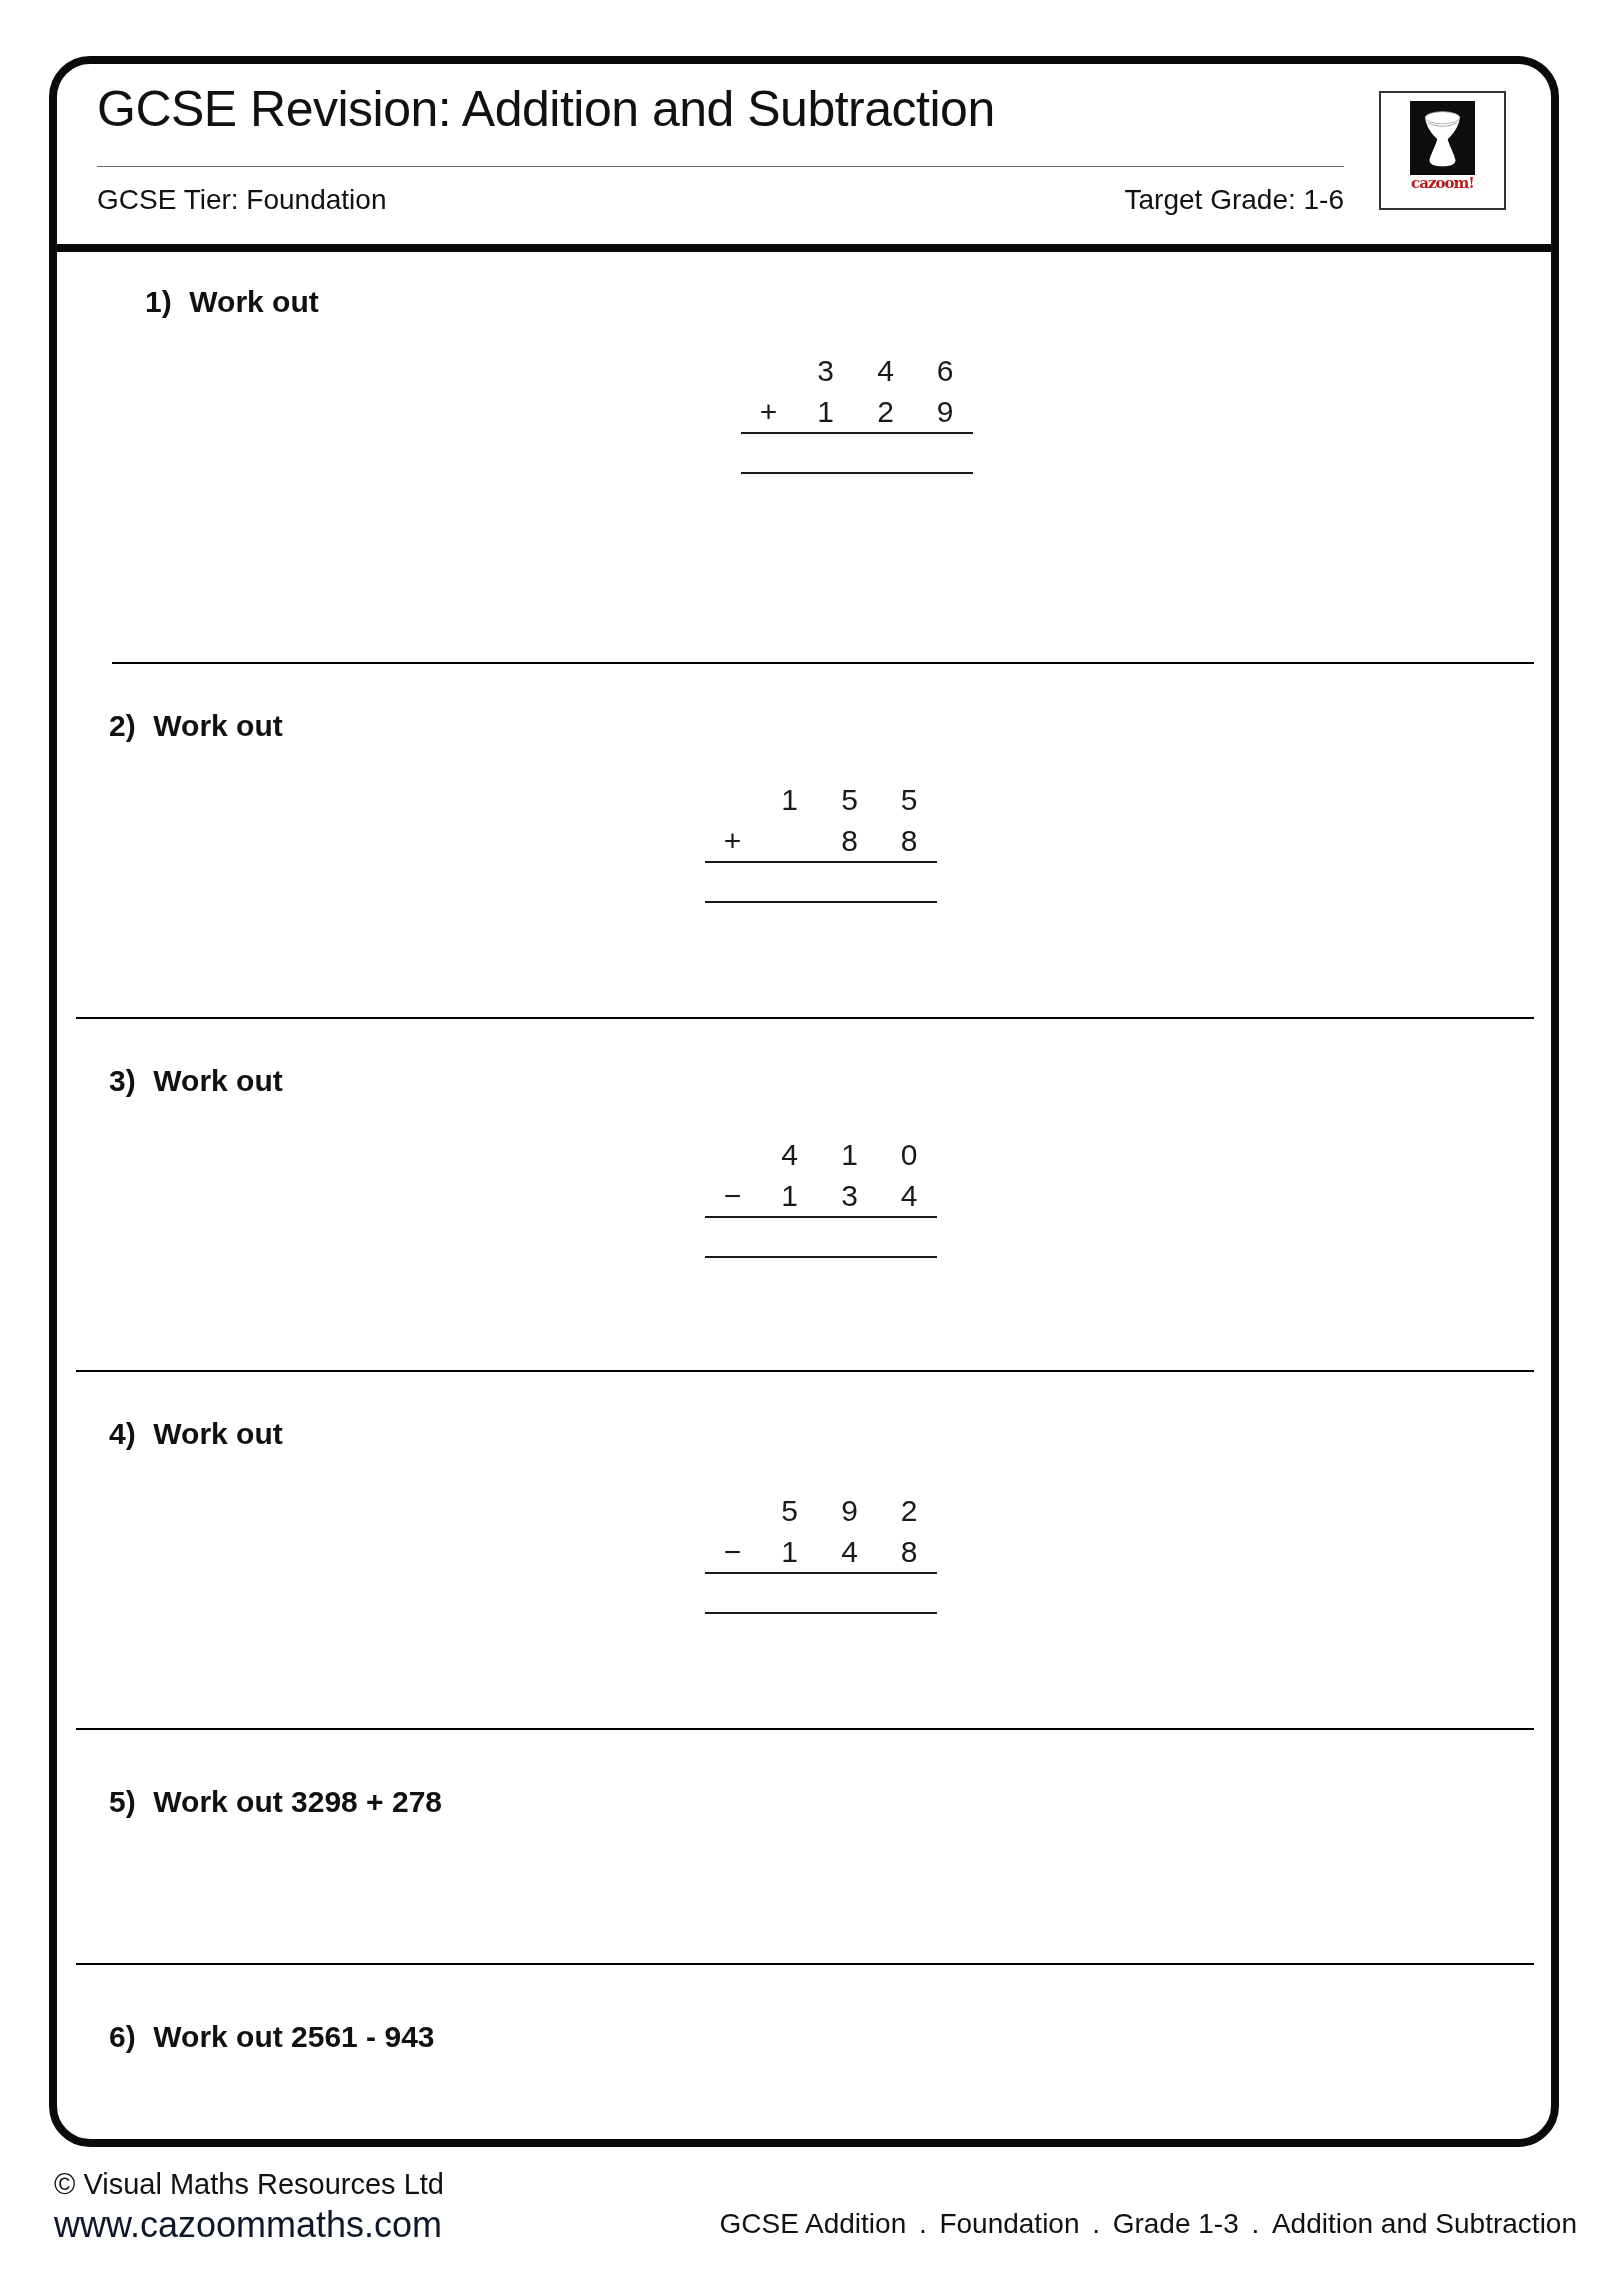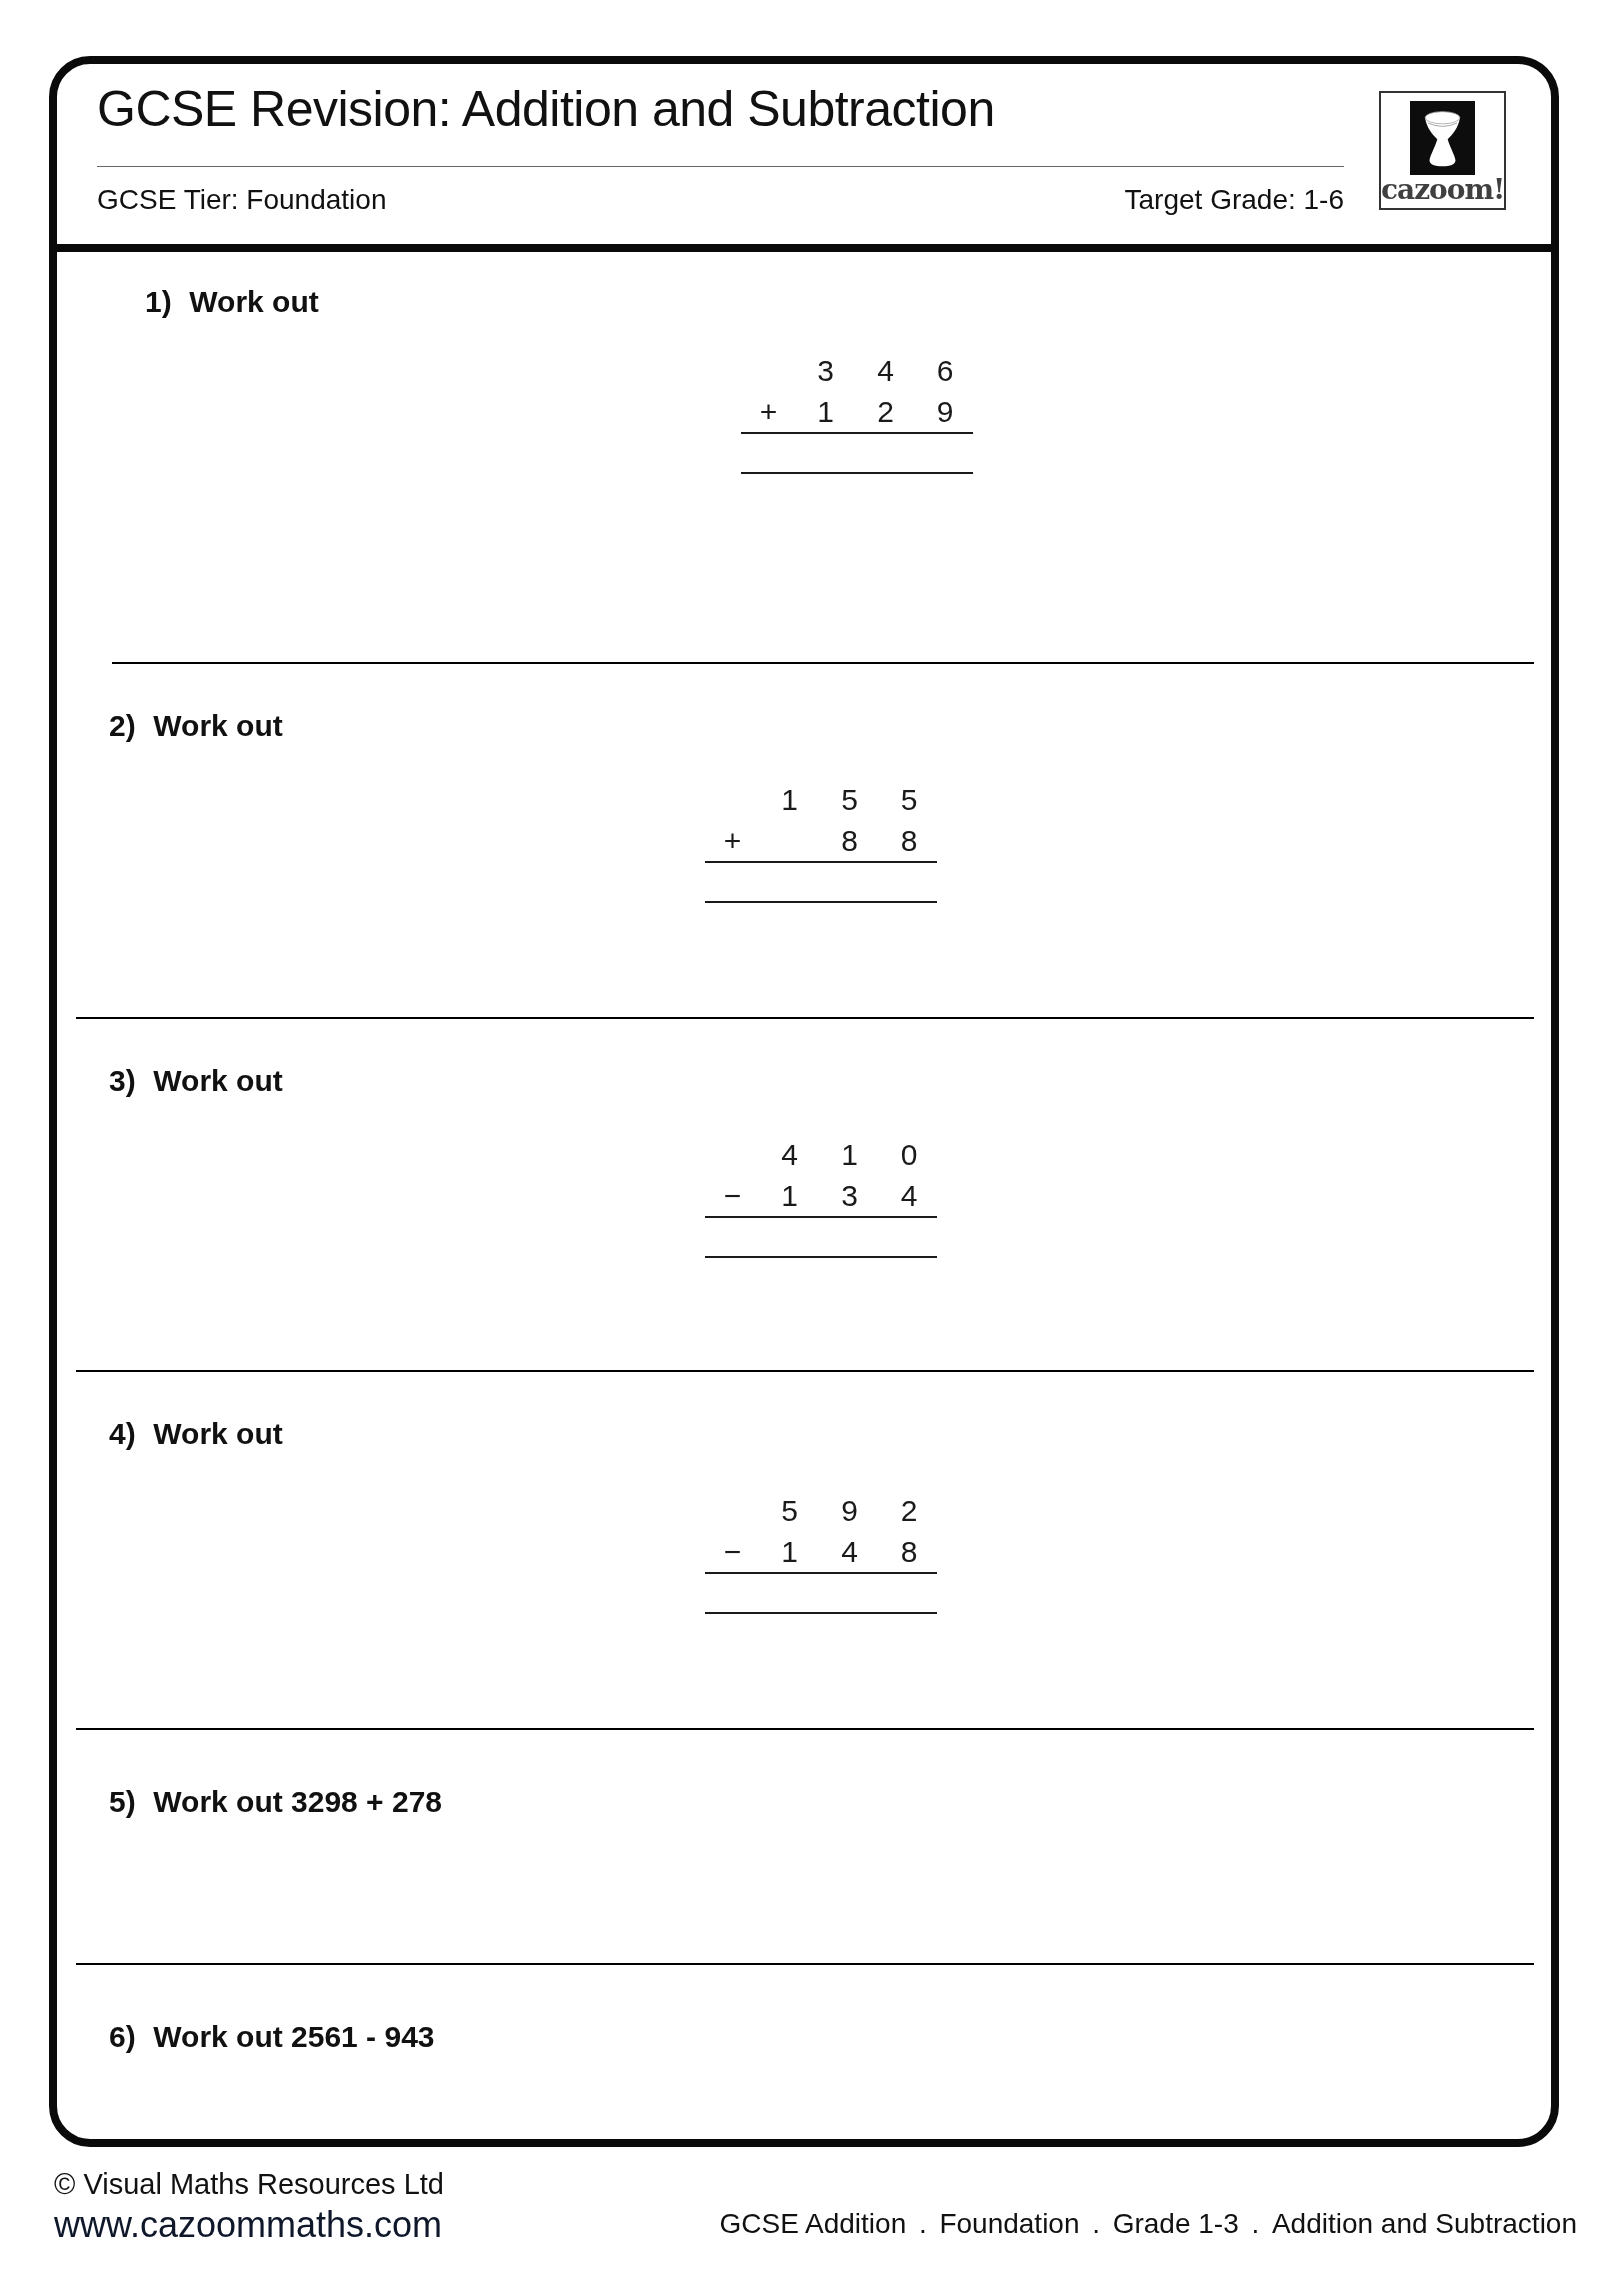--- a/index.html
+++ b/index.html
@@ -12,21 +12,21 @@
 
   
   .header{position:relative;height:180px;border-bottom:8.8px solid #0a0a0a;}
   .title{position:absolute;left:40px;top:15.7px;font-size:50px;font-weight:400;letter-spacing:-0.5px;white-space:nowrap;}
   .title-rule{position:absolute;left:40px;top:102px;width:1247px;height:1px;background:#666;}
   .subrow{position:absolute;left:40px;top:120px;width:1247px;display:flex;justify-content:space-between;font-size:28px;}
 
   
   .logo{position:absolute;left:1322px;top:27.4px;width:127px;height:119px;border:2px solid #333;background:#fff;box-sizing:border-box;}
   .logo-sq{width:65px;height:74px;margin:7.8px auto 1px;background:#0d0d0d;display:flex;align-items:center;justify-content:center;}
-  .logo-text{text-align:center;font-family:"DejaVu Serif",serif;font-weight:900;font-size:28px;letter-spacing:-1px;color:#404040;line-height:1;}
+  .logo-text{text-align:center;font-family:"DejaVu Serif",serif;font-weight:900;font-size:15px;letter-spacing:-1px;color:#b91c1c;line-height:1;}
 
   
   .sec{position:relative;}
   .s1{height:412px;margin-left:36px;} .s2{height:355px;} .s3{height:353px;} .s4{height:358px;} .s5{height:235px;} .s6{height:248px;padding-left:44px;}
   .divider{position:absolute;bottom:0;left:18.6px;right:16.7px;height:2px;background:#000;}
   .q-label{position:absolute;left:52px;top:45px;font-size:30px;font-weight:700;white-space:nowrap;}
   .s1 .q-label{top:33px;}
   .s5 .q-label,.s6 .q-label{top:55px;}
   .q-num{margin-right:17.6px;}
 

